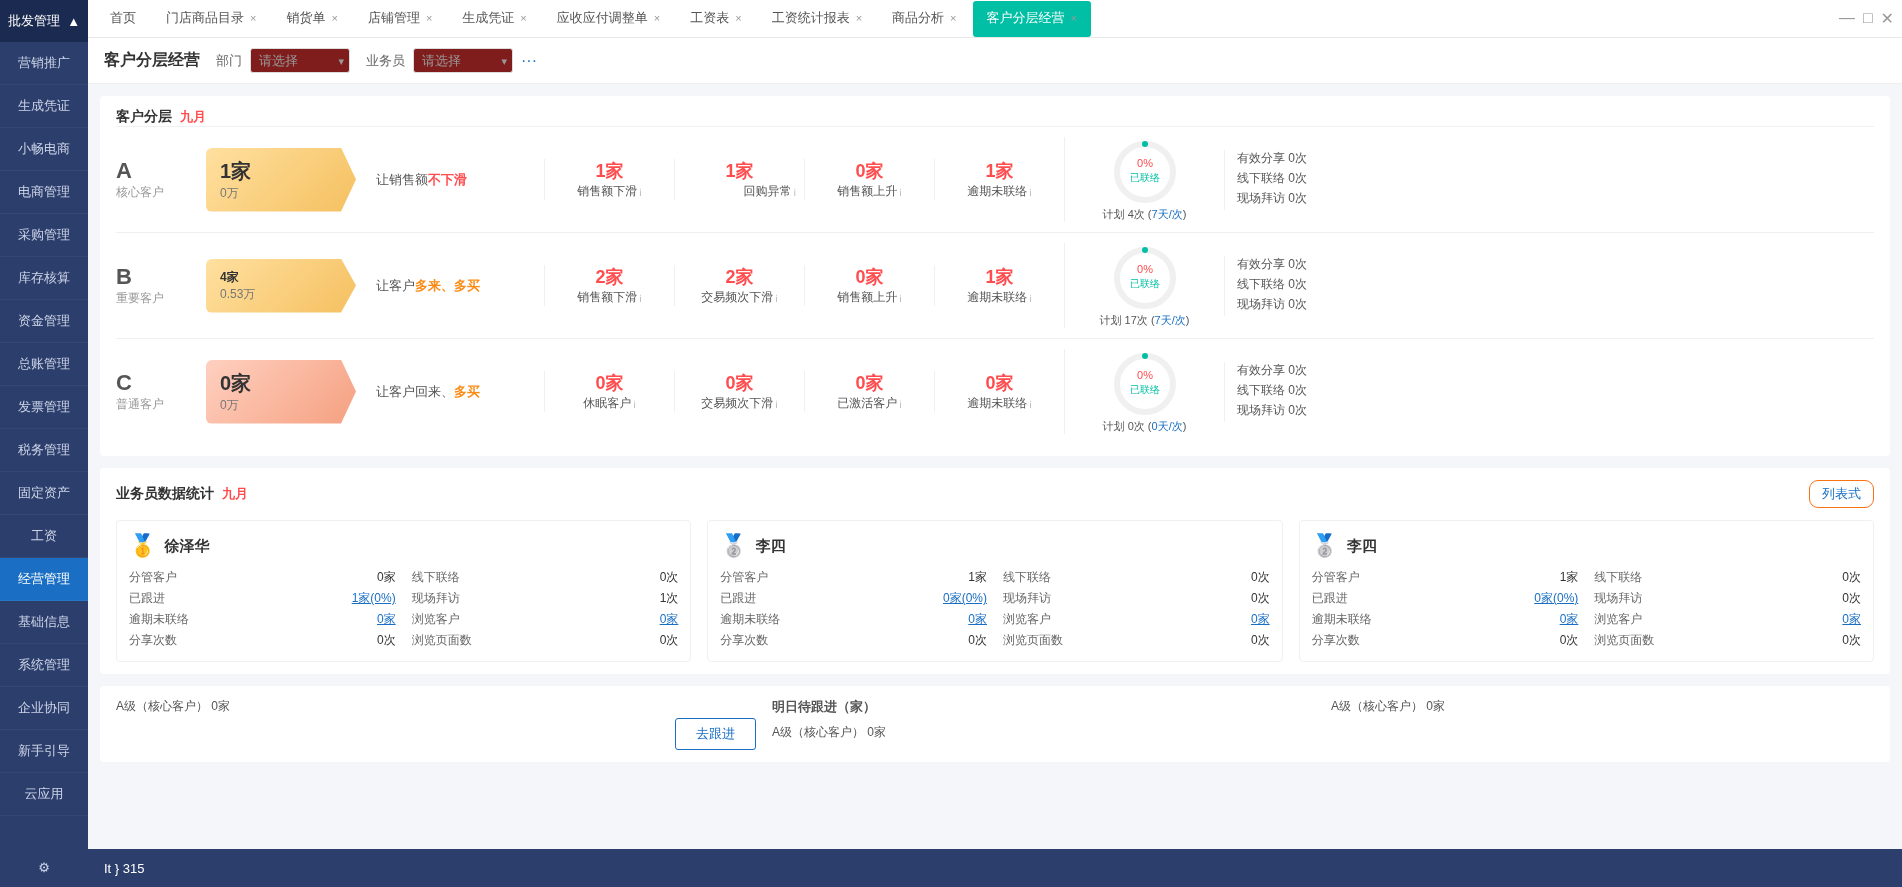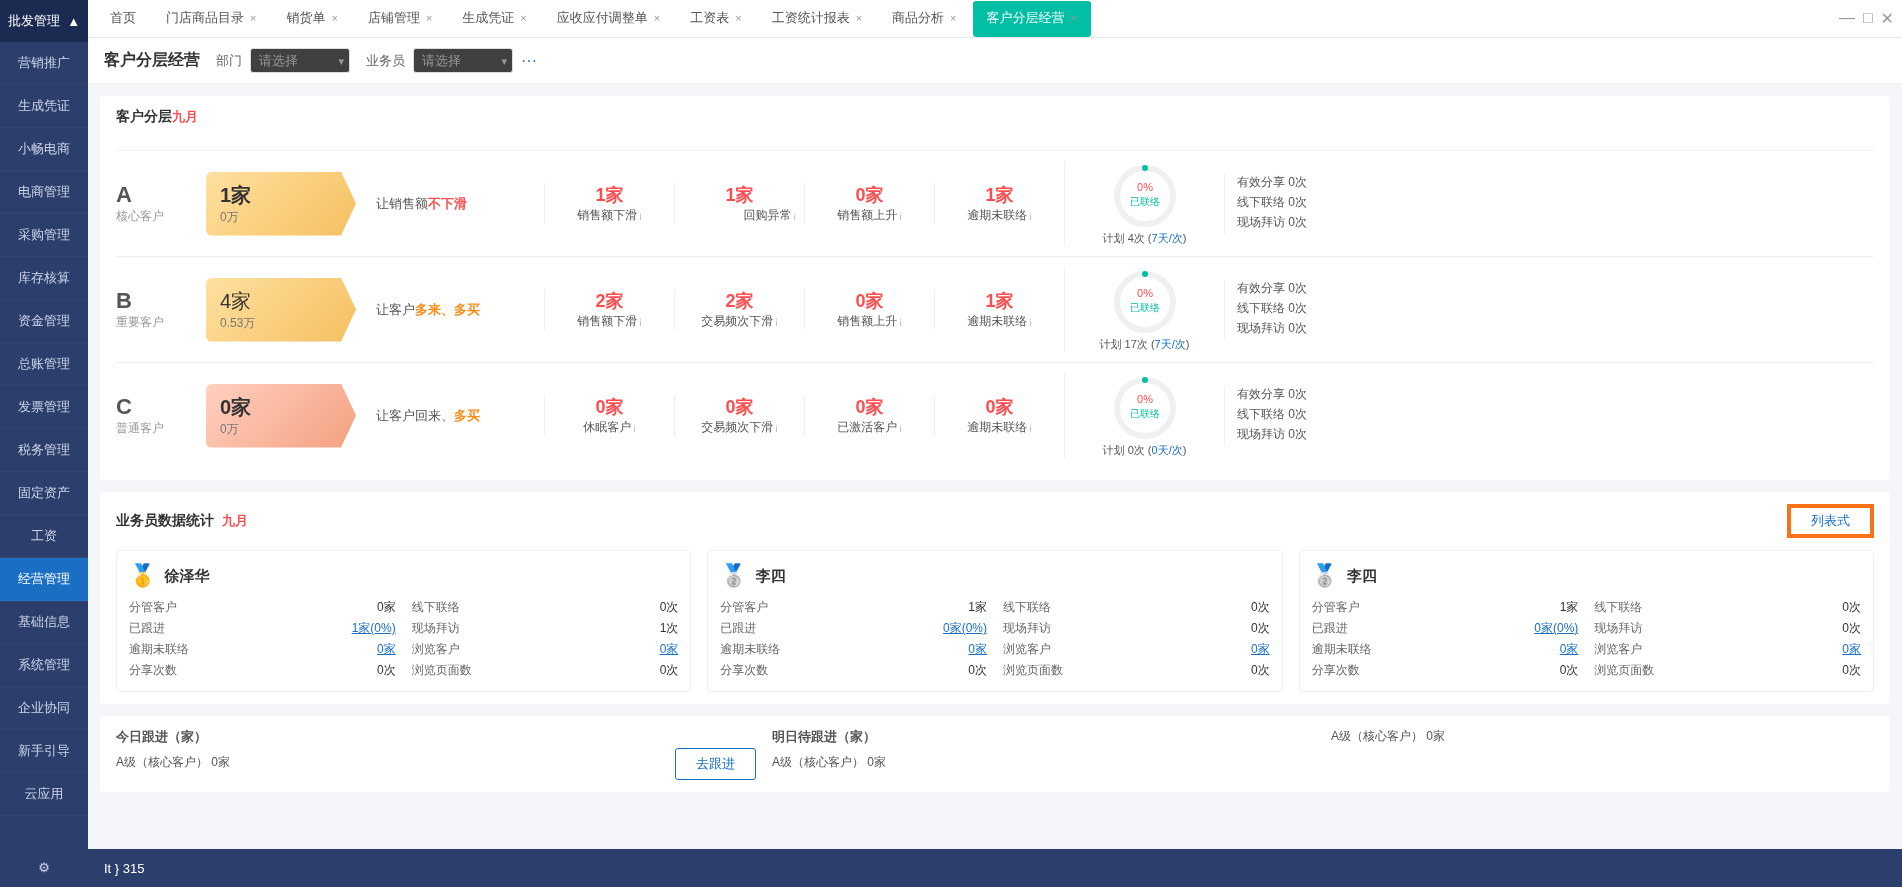--- a/index.html
+++ b/index.html
@@ -96,40 +96,40 @@
     }
     .page-title { font-size: 16px; font-weight: bold; color: #333; }
     .filter-group { display: flex; align-items: center; gap: 8px; }
     .filter-label { color: #666; }
     .filter-select {
       border: 1px solid #ddd;
       border-radius: 3px;
       padding: 4px 24px 4px 8px;
       font-size: 13px;
       color: #999;
-      background: #404040;
+      background: #7f1d1d;
       cursor: pointer;
       min-width: 100px;
       appearance: none;
       position: relative;
     }
     .select-wrapper { position: relative; display: inline-block; }
     .select-wrapper::after { content: '▾'; position: absolute; right: 6px; top: 50%; transform: translateY(-50%); color: #999; pointer-events: none; font-size: 11px; }
     .filter-dots { color: #1a6fc4; cursor: pointer; font-size: 16px; }
 
     
     .section { background: #fff; margin: 12px 12px 0; border-radius: 4px; padding: 12px 16px; }
-    .section-header { display: flex; align-items: center; margin-bottom: 24px; }
+    .section-header { display: flex; align-items: center; gap: 8px; margin-bottom: 0; }
     .section-title { font-size: 14px; font-weight: bold; color: #333; }
     .month-badge { color: #ff4d4f; font-size: 13px; font-weight: bold; }
 
     
     .biz-section { background: #fff; margin: 12px 12px 0; border-radius: 4px; padding: 12px 16px; }
     .biz-header { display: flex; align-items: center; justify-content: space-between; margin-bottom: 12px; }
-    .list-btn { border: 4px solid #f97316; color: #1a6fc4; background: #fff; padding: 4px 20px; border-radius: 0; cursor: pointer; font-size: 13px; }
+    .list-btn { border: 1px solid #f97316; color: #1a6fc4; background: #fff; padding: 4px 12px; border-radius: 9px; cursor: pointer; font-size: 13px; }
 
     
     .agent-grid { display: grid; grid-template-columns: 1fr 1fr 1fr; gap: 16px; }
     .agent-card { border: 1px solid #f0f0f0; border-radius: 4px; padding: 12px; }
     .agent-name-row { display: flex; align-items: center; gap: 8px; margin-bottom: 10px; }
 
     
     .follow-section { background: #fff; margin: 12px 12px 0; border-radius: 4px; padding: 12px 16px; }
     .follow-header { display: flex; align-items: center; justify-content: space-between; margin-bottom: 12px; }
     .follow-col-title { font-size: 13px; color: #555; margin-bottom: 8px; font-weight: bold; }
@@ -272,21 +272,21 @@
               <div style="margin-bottom: 3px;">线下联络  0次</div>
               <div style="margin-bottom: 3px;">现场拜访  0次</div>
             </div>
           </div>
           <div style="display: flex; align-items: center; border-top: 1px solid rgb(240, 240, 240); padding: 10px 0px; gap: 0px;">
             <div style="width: 90px; display: flex; flex-direction: column;">
               <span style="font-size:22px;font-weight:bold;color:#555;">B</span>
               <span style="font-size:12px;color:#999;">重要客户</span>
             </div>
             <div style="width: 150px; background: linear-gradient(135deg, rgb(255, 224, 160), rgb(245, 192, 96)); border-radius: 6px; padding: 10px 14px; margin-right: 8px; clip-path: polygon(0px 0px, 90% 0px, 100% 50%, 90% 100%, 0px 100%);">
-              <div style="font-size:20px;font-weight:normal;color:#333;">4家</div>
+              <div style="font-size:12px;font-weight:bold;color:#333;">4家</div>
               <div style="font-size:12px;color:#777;">0.53万</div>
             </div>
             <div style="width: 180px; font-size: 13px; color: rgb(85, 85, 85); padding: 0px 12px;">让客户<span style="color:#fa8c16;font-weight:bold;">多来、多买</span></div>
             <div style="width: 130px; text-align: center; border-left: 1px solid rgb(240, 240, 240); padding: 0px 8px;">
               <div style="font-size:18px;font-weight:bold;color:#ff4d4f;">2家</div>
               <div style="font-size:12px;color:#555;display:flex;align-items:center;justify-content:center;gap:2px;">销售额下滑 <span style="color:#bbb;font-size:10px;">ℹ</span></div>
             </div>
             <div style="width: 130px; text-align: center; border-left: 1px solid rgb(240, 240, 240); padding: 0px 8px;">
               <div style="font-size:18px;font-weight:bold;color:#ff4d4f;">2家</div>
               <div style="font-size:12px;color:#555;display:flex;align-items:center;justify-content:center;gap:2px;">交易频次下滑 <span style="color:#bbb;font-size:10px;">ℹ</span></div>
@@ -486,21 +486,20 @@
                 <span style="color:#333;text-decoration:none;cursor:default;">0次</span>
               </div>
             </div>
           </div>
         </div>
     </div>
 
     <div class="follow-section">
       <div style="display:grid;grid-template-columns:1fr auto 1fr 1fr;gap:16px;align-items:start;">
         <div>
-          <div class="follow-col-title">今日跟进（家）</div>
           <div style="font-size:12px;color:#555;">
             <span>A级（核心客户）</span>
             <span> 0家</span>
           </div>
         </div>
         <div style="display:flex;align-items:center;justify-content:center;padding-top:20px;">
           <button class="go-follow-btn">去跟进</button>
         </div>
         <div>
           <div class="follow-col-title">明日待跟进（家）</div>

